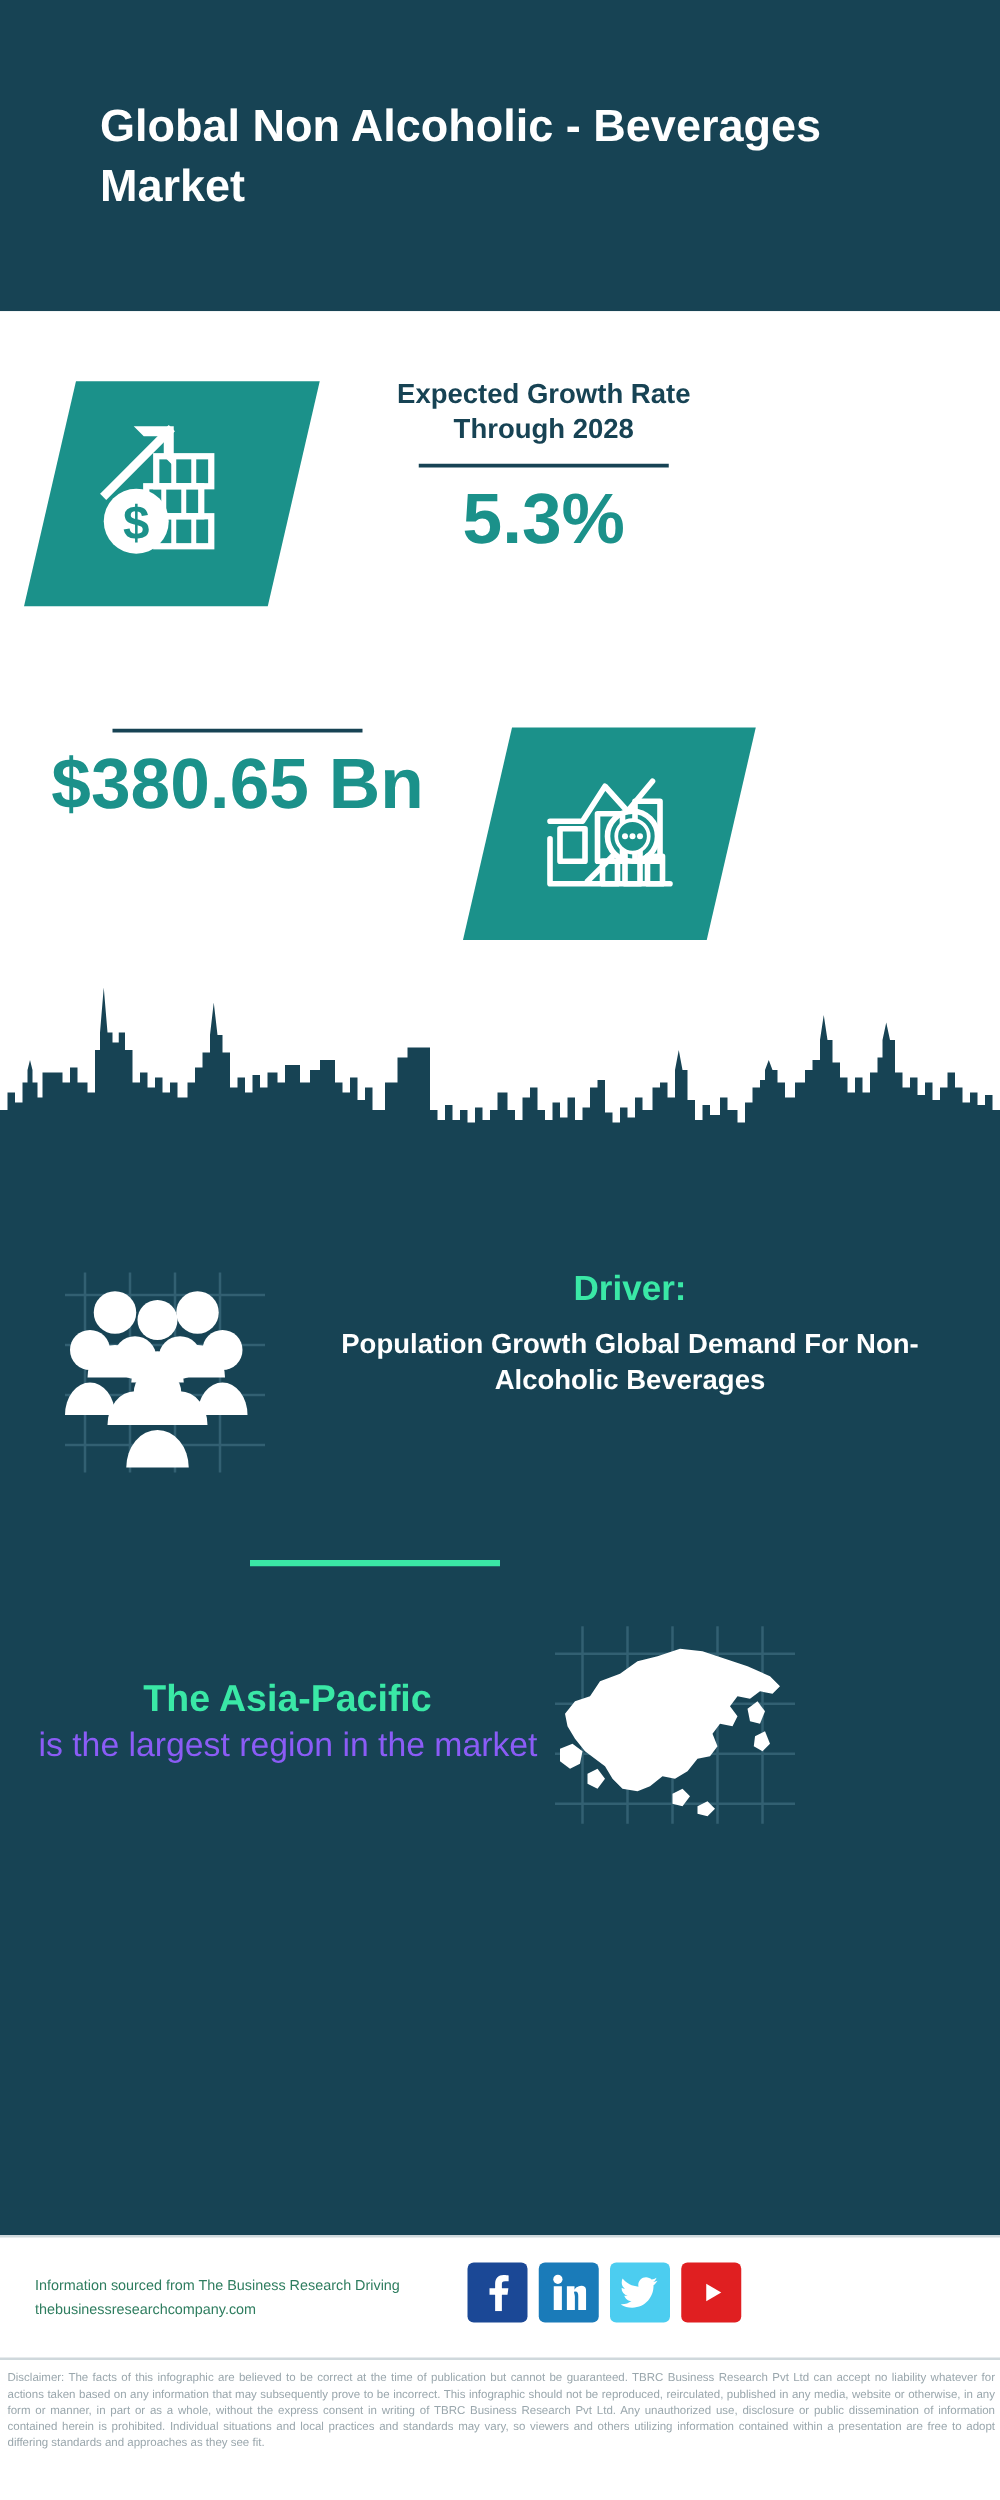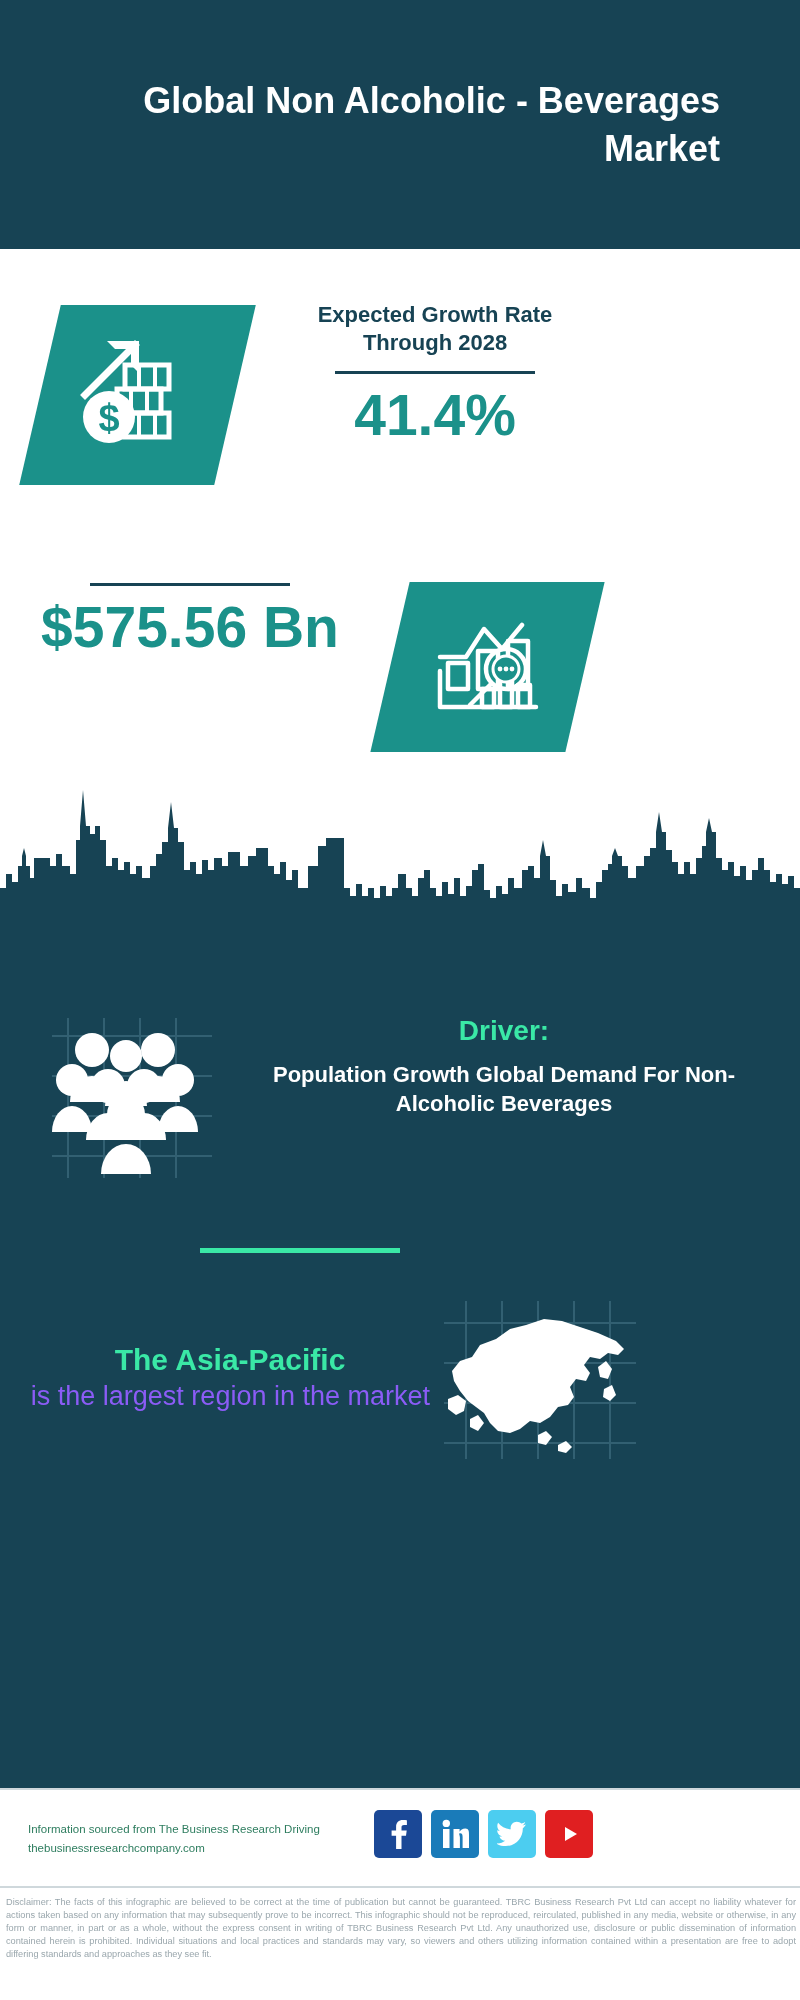--- a/index.html
+++ b/index.html
@@ -15,21 +15,21 @@
   
   .header{
     position:absolute;left:0;top:0;width:800px;height:249px;
     background:#174354;
     display:flex;align-items:center;justify-content:center;
   }
   .header-title{
     color:#ffffff;
     font-size:36px;line-height:1.32;
     font-weight:bold;
-    text-align:right;
+    text-align:left;
     letter-spacing:0px;
     max-width:640px;
     padding:0 40px;
   }
 
   
   .white-zone{
     position:absolute;left:0;top:249px;width:800px;height:711px;
     background:#ffffff;
   }
@@ -198,26 +198,26 @@
 
           <circle cx="36" cy="82" r="26" fill="#ffffff"></circle>
           <text x="36" y="96" font-family="Liberation Sans, sans-serif" font-size="38" font-weight="bold" fill="#1b918a" text-anchor="middle">$</text>
         </svg>
       </div>
     </div>
 
     <div class="stat-block" id="growth-block">
       <div class="stat-label">Expected Growth Rate Through 2028</div>
       <div class="rule"></div>
-      <div class="stat-value">41.4%</div>
+      <div class="stat-value">5.3%</div>
     </div>
 
     <div class="stat-block" id="size-block">
       <div class="rule"></div>
-      <div class="stat-value">$575.56 Bn</div>
+      <div class="stat-value">$380.65 Bn</div>
     </div>
 
     <div class="tile" id="tile-chart">
       <div class="tile-inner">
         <svg width="124" height="112" viewBox="0 0 124 112">
           <g stroke="#ffffff" stroke-width="4.5" fill="none" stroke-linejoin="round" stroke-linecap="round">
 
             <polyline points="14,46 40,46 58,18 76,38 96,14"></polyline>
 
             <rect x="22" y="52" width="20" height="26"></rect>

